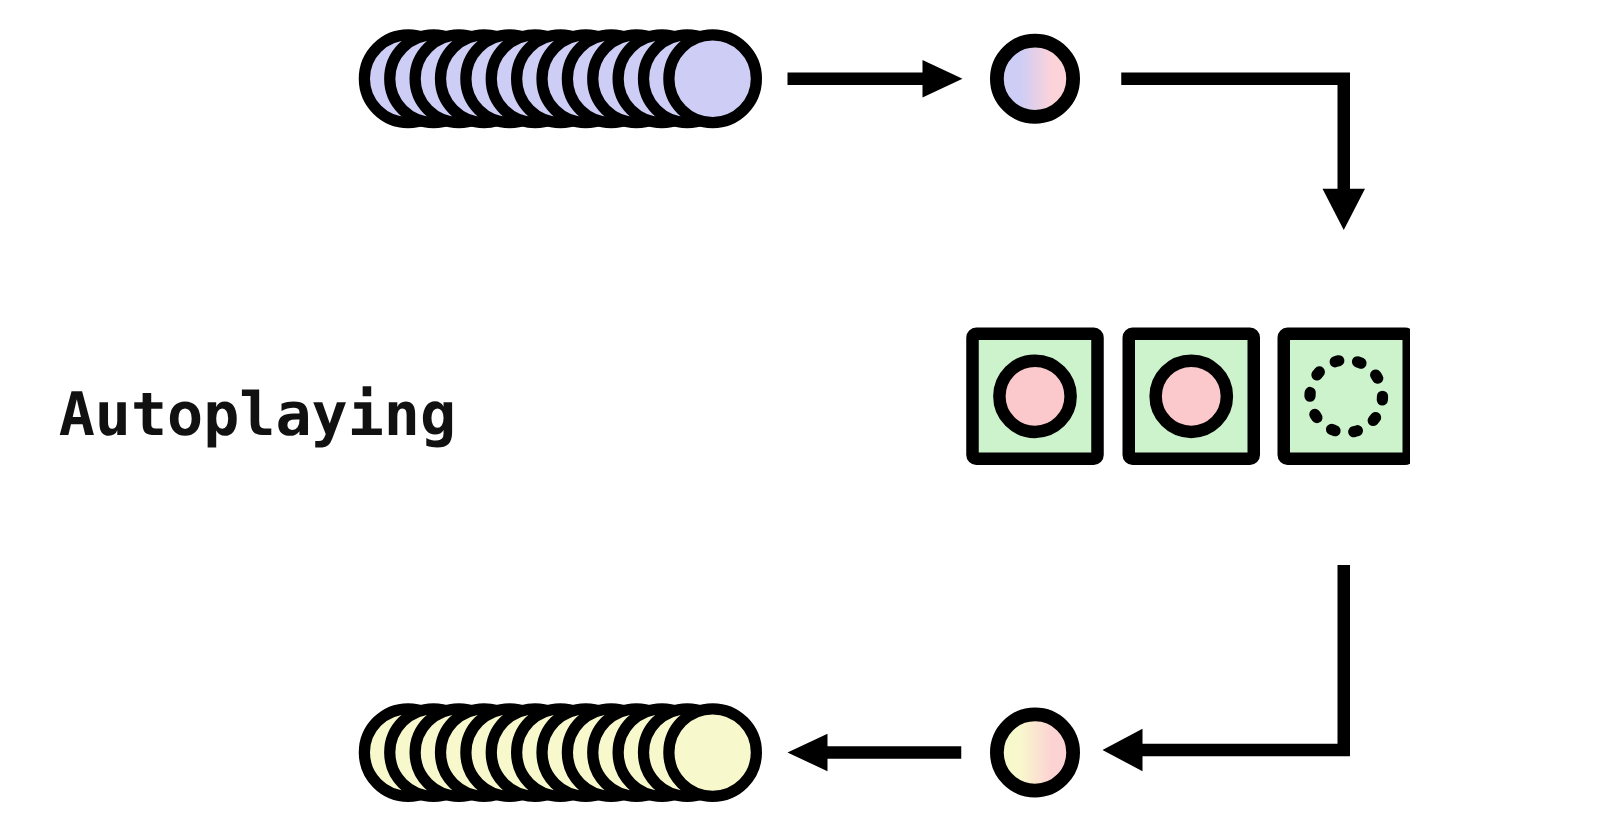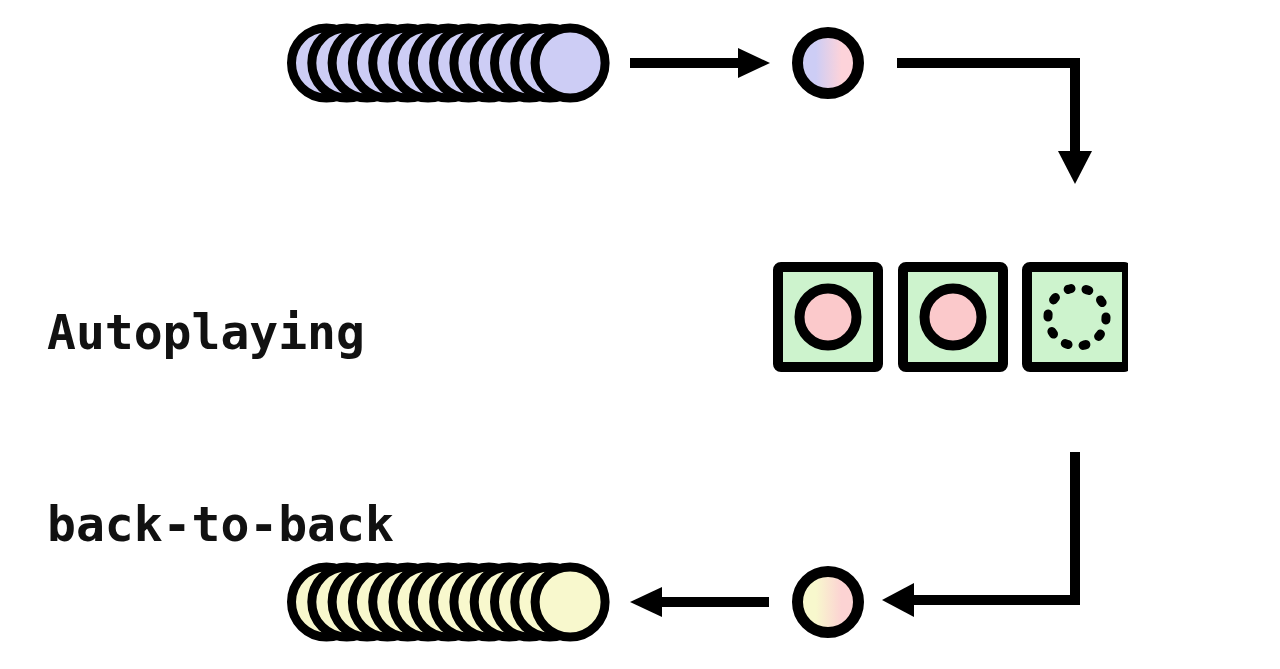--- a/index.html
+++ b/index.html
@@ -119,18 +119,17 @@
         <circle cx="488.9" cy="602" r="35" fill="#f8f8cd" stroke="#000000" stroke-width="9"></circle>
         <circle cx="509.2" cy="602" r="35" fill="#f8f8cd" stroke="#000000" stroke-width="9"></circle>
         <circle cx="529.5" cy="602" r="35" fill="#f8f8cd" stroke="#000000" stroke-width="9"></circle>
         <circle cx="549.8" cy="602" r="35" fill="#f8f8cd" stroke="#000000" stroke-width="9"></circle>
         <circle cx="570.1" cy="602" r="35" fill="#f8f8cd" stroke="#000000" stroke-width="9"></circle>
       </g>
   </svg>
 
   <div class="caption">
     <div>Autoplaying</div>
-    <div>back-to-back</div>
     
     
   </div>
 
 </div>
 
 </body></html>

